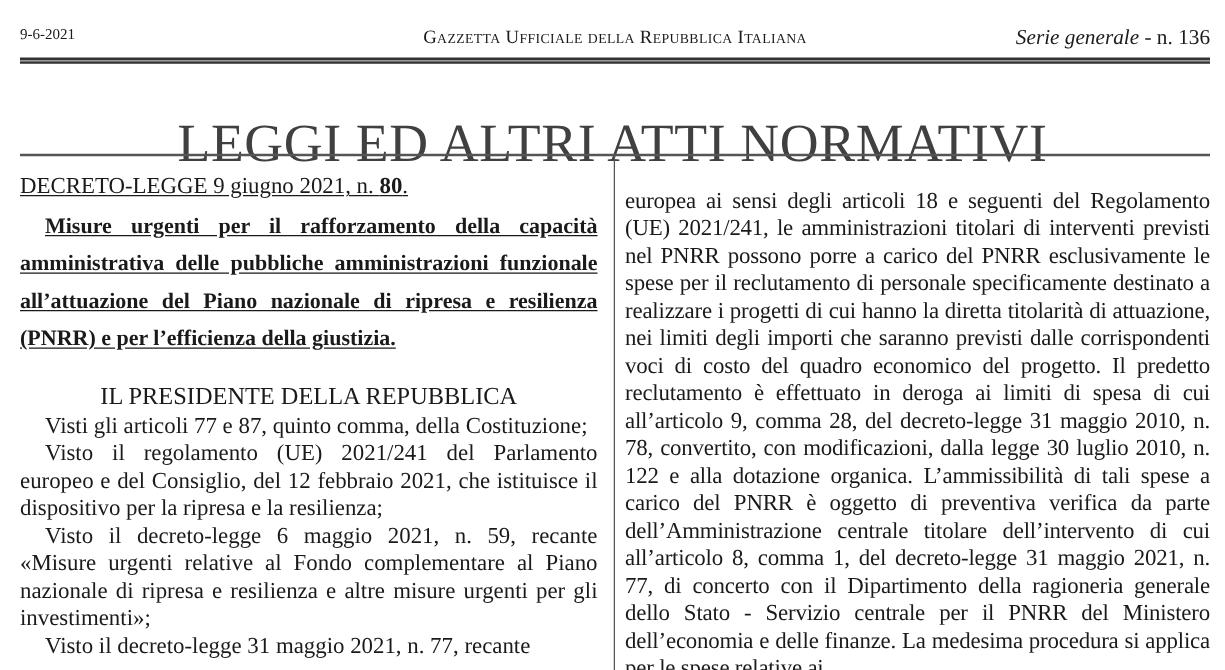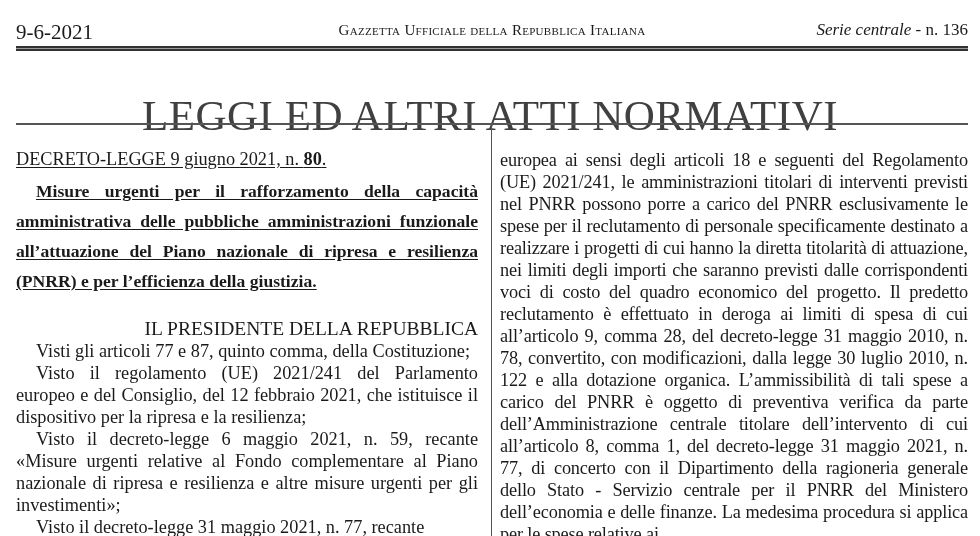--- a/index.html
+++ b/index.html
@@ -1,53 +1,53 @@
 <!DOCTYPE html>
 <html><head>
 <meta charset="utf-8">
 <style>
   html, body { margin: 0; padding: 0; background: #ffffff; }
   body { width: 980px; height: 536px; overflow: hidden; position: relative;
          font-family: "Liberation Serif", "DejaVu Serif", serif; color: #1a1a1a; }
   .header { position: absolute; left: 16px; top: 0; width: 952px; height: 52px; }
-  .header .date { position: absolute; left: 0; top: 20px; font-size: 21px; }
+  .header .date { position: absolute; left: 0; top: 20px; font-size: 12px; }
   .header .pub { position: absolute; left: 0; width: 952px; top: 22px; text-align: center;
                  font-size: 15px; font-variant: small-caps; letter-spacing: 0.3px; }
   .header .series { position: absolute; right: 0; top: 20px; font-size: 17px; }
   .header .series i { font-style: italic; }
   .header .series b { font-weight: normal; }
   .dbl-rule { position: absolute; left: 16px; width: 952px; top: 46px; height: 5px;
               border-top: 2px solid #333; border-bottom: 2px solid #333; box-sizing: border-box; }
   .dbl-rule::after { content: ""; position: absolute; left: 0; right: 0; top: 0; height: 1px; background: #999; }
   .section-title { position: absolute; left: 0; width: 980px; top: 62px; text-align: center;
                    font-size: 43px; color: #404040; letter-spacing: 0.5px; font-weight: normal; }
   .title-rule { position: absolute; left: 16px; width: 952px; top: 123px; height: 0;
                 border-top: 2px solid #555; }
   .col-divider { position: absolute; left: 491px; top: 124px; width: 0; height: 412px;
                  border-left: 1.5px solid #555; }
   .col { position: absolute; top: 124px; font-size: 18.3px; line-height: 22px; text-align: justify; }
   .col.left { left: 16px; width: 462px; }
   .col.right { left: 500px; width: 468px; }
-  .decree-head { margin-top: 24px; text-decoration: underline; text-underline-offset: 2px; }
+  .decree-head { margin-top: 13px; text-decoration: underline; text-underline-offset: 2px; }
   .decree-head b { font-weight: bold; }
   .decree-subject { margin-top: 6px; font-weight: bold; text-indent: 20px; text-decoration: underline;
                     text-underline-offset: 2px; line-height: 30px; font-size: 17.6px; }
-  .president { margin-top: 22px; text-align: right; font-size: 19.5px; }
+  .president { margin-top: 22px; text-align: center; font-size: 19.5px; }
   .para { text-indent: 20px; margin: 0; }
   .president + .para { }
   .col.right .para.cont { text-indent: 0; margin-top: 25px; }
   .tight { letter-spacing: -0.15px; }
 </style>
 </head>
 <body>
 
 <div class="header">
   <span class="date">9-6-2021</span>
   <span class="pub">Gazzetta Ufficiale della Repubblica Italiana</span>
-  <span class="series"><i>Serie centrale</i><span> - n. </span><b>136</b></span>
+  <span class="series"><i>Serie generale</i><span> - n. </span><b>136</b></span>
 </div>
 <div class="dbl-rule"></div>
 
 <h1 class="section-title">LEGGI ED ALTRI ATTI NORMATIVI</h1>
 <div class="title-rule"></div>
 <div class="col-divider"></div>
 
 <div class="col left">
   <div class="decree-head"><span>DECRETO-LEGGE 9 giugno 2021, n. </span><b>80</b><span>.</span></div>
   <div class="decree-subject">Misure urgenti per il rafforzamento della capacità amministrativa delle pubbliche amministrazioni funzionale all’attuazione del Piano nazionale di ripresa e resilienza (PNRR) e per l’efficienza della giustizia.</div>

